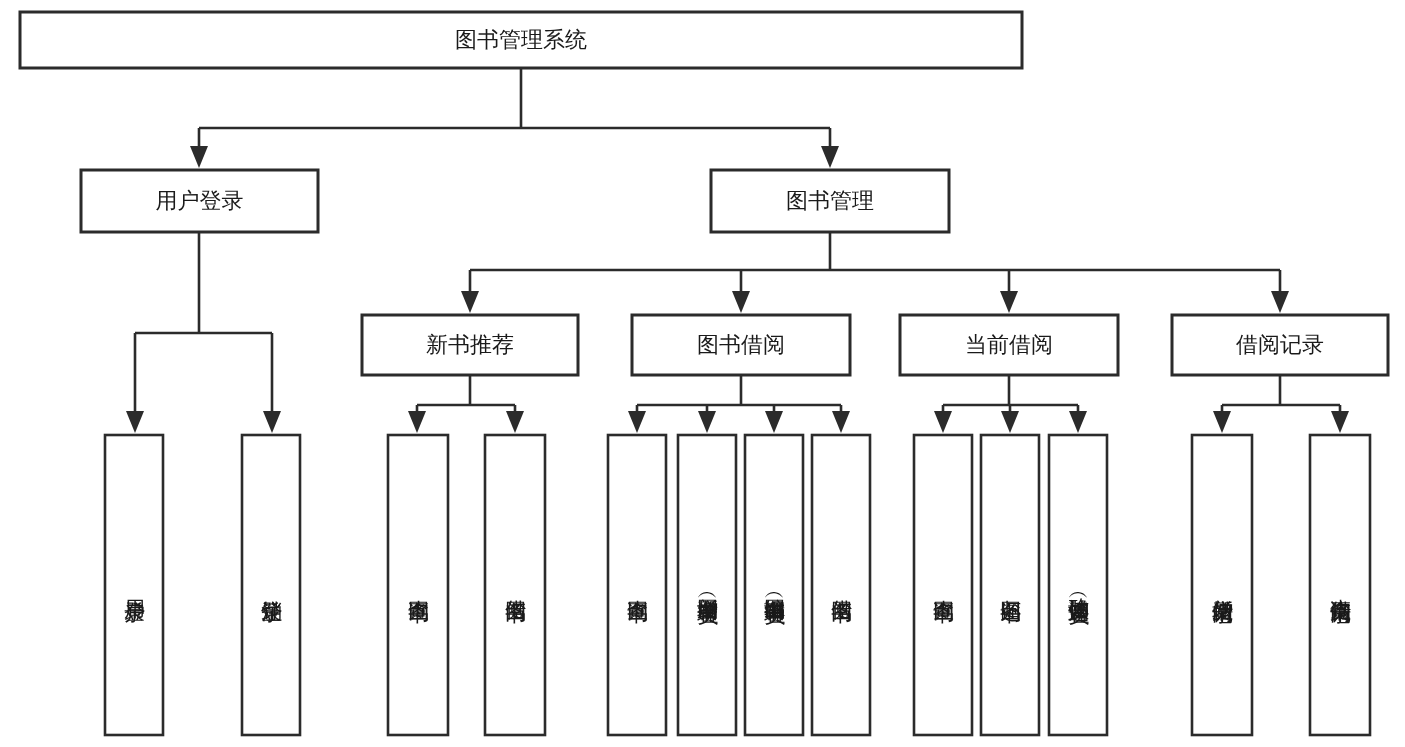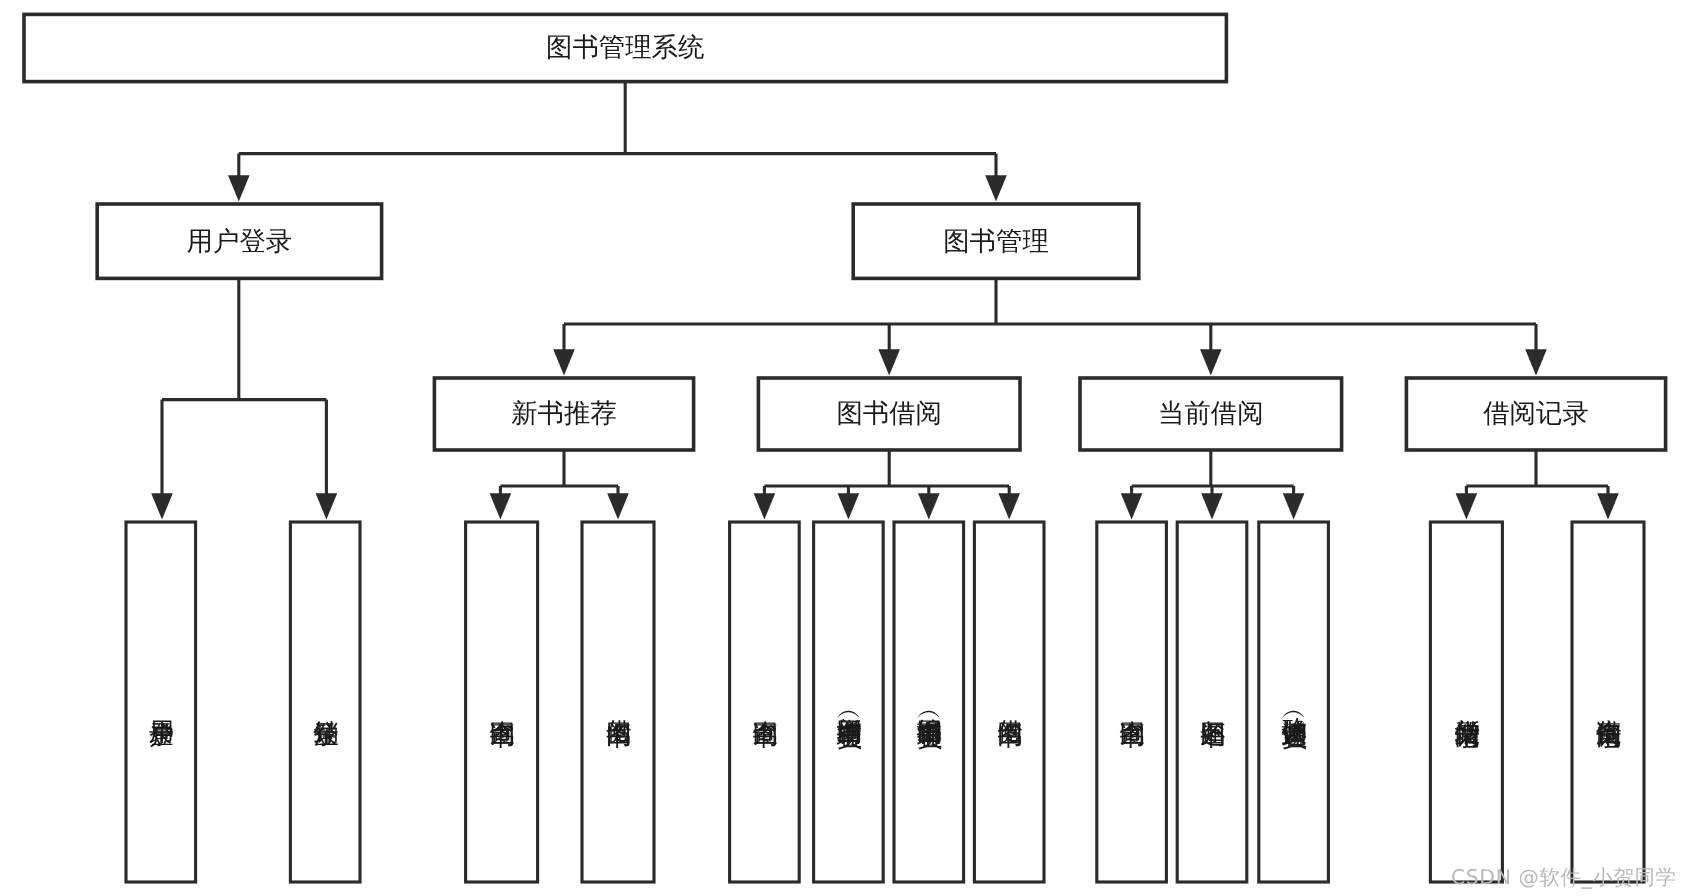--- a/index.html
+++ b/index.html
@@ -224,15 +224,14 @@
       <div class="node-label-v" style="left: 678px; top: 435px; width: 58px; height: 300px;">新增图书（管理员）</div>
       <div class="node-label-v" style="left: 745px; top: 435px; width: 58px; height: 300px;">编辑图书（管理员）</div>
       <div class="node-label-v" style="left: 812px; top: 435px; width: 58px; height: 300px;">借阅图书</div>
       <div class="node-label-v" style="left: 914px; top: 435px; width: 58px; height: 300px;">查询图书</div>
       <div class="node-label-v" style="left: 981px; top: 435px; width: 58px; height: 300px;">归还图书</div>
       <div class="node-label-v" style="left: 1049px; top: 435px; width: 58px; height: 300px;">确认归还（管理员）</div>
       <div class="node-label-v" style="left: 1192px; top: 435px; width: 60px; height: 300px;">新增借阅记录</div>
       <div class="node-label-v" style="left: 1310px; top: 435px; width: 60px; height: 300px;">查询借阅记录</div>
     </div>
 
-  <div class="watermark">CSDN @软件_小贺同学</div>
 
 </div>
 
 </body></html>

